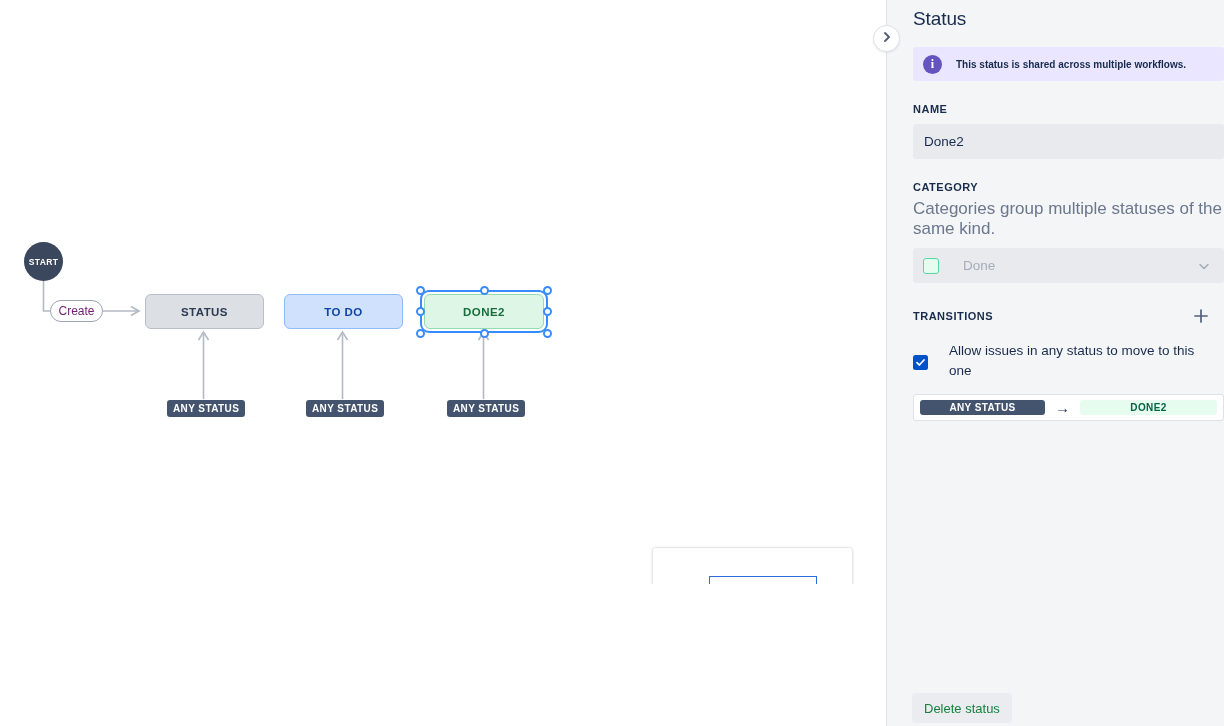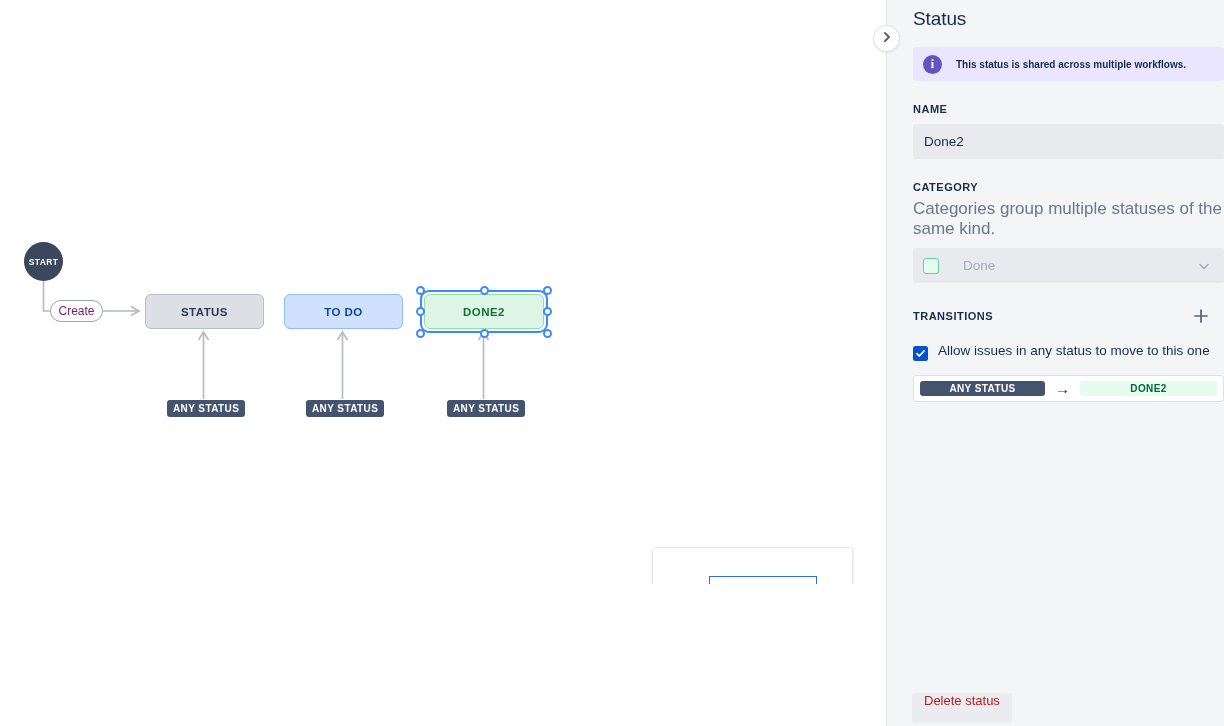--- a/index.html
+++ b/index.html
@@ -161,21 +161,21 @@
     padding: 0 12px 0 10px; gap: 24px;
   }
   #category-swatch { width: 16px; height: 16px; border-radius: 3px; background: #e6fcef; border: 1.5px solid #57d9a3; flex: 0 0 auto; }
   #category-value { font-size: 13.5px; color: #a5adba; flex: 1 1 auto; }
   #category-chevron { color: #a5adba; display: flex; }
 
   #transitions-header { margin-top: 24px; display: flex; align-items: center; justify-content: space-between; padding-right: 14px; }
   #transitions-header .field-label { margin-top: 0; }
   #add-transition-button { color: #505f79; display: flex; align-items: center; cursor: pointer; }
 
-  #allow-any-row { margin-top: 16px; display: flex; align-items: flex-end; gap: 10px; padding-right: 14px; }
+  #allow-any-row { margin-top: 16px; display: flex; align-items: center; gap: 21px; padding-right: 14px; }
   #allow-any-checkbox {
     width: 15px; height: 15px; border-radius: 2.5px; background: #0052cc;
     display: flex; align-items: center; justify-content: center; flex: 0 0 auto;
     margin-top: 3px;
   }
   #allow-any-label { font-size: 13.5px; color: #172b4d; line-height: 1.45; }
 
   #transition-row {
     margin-top: 14px; height: 27px; background: #ffffff;
     border: 1px solid #dfe1e6; border-radius: 3px;
@@ -191,22 +191,22 @@
   #transition-to {
     background: #e6fcef; color: #006644; border-radius: 3px;
     height: 15px; flex: 1 1 auto; display: flex; align-items: center; justify-content: center;
     font-size: 10px; font-weight: bold; letter-spacing: .4px;
   }
 
   #delete-status-button {
     position: absolute; left: 912px; top: 693px;
     height: 30px; padding: 0 12px;
     background: #ebecf0; border-radius: 3px;
-    display: flex; 
-    font-size: 13px; color: #b91c1c;
+    display: flex; align-items: center;
+    font-size: 13px; color: #15803d;
   }
 </style>
 </head>
 <body>
 
 <div id="root">
 
   <div id="canvas">
 
     <svg class="edges">

